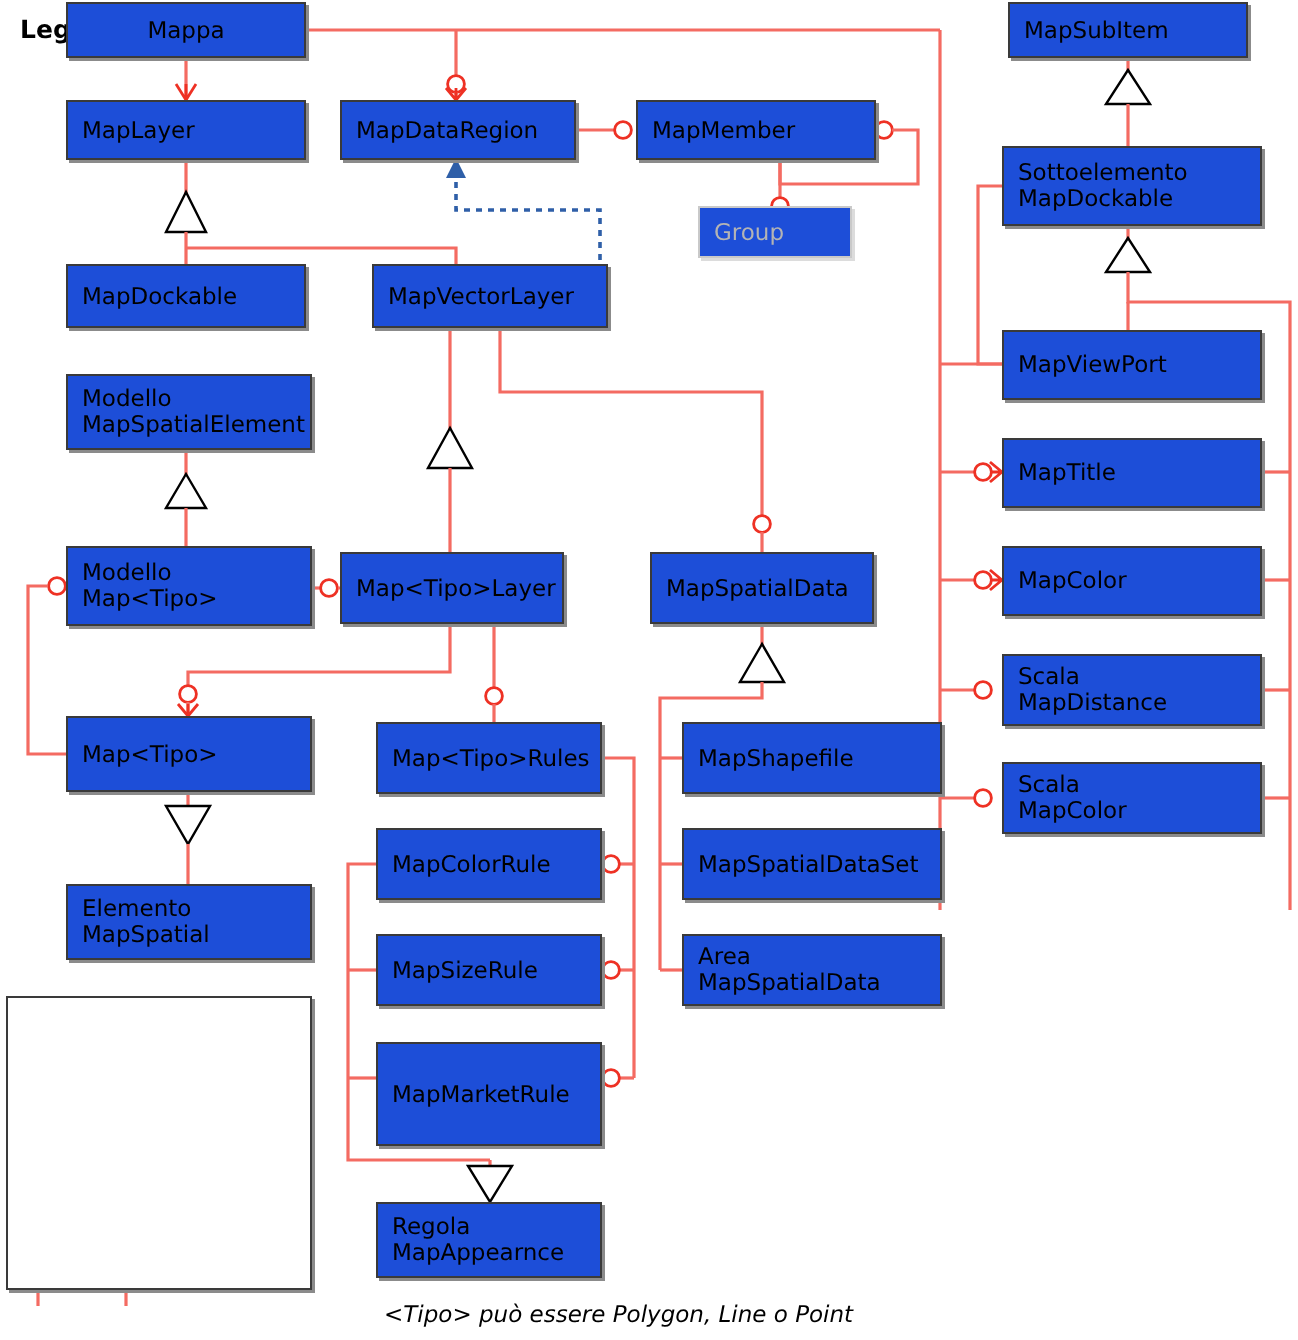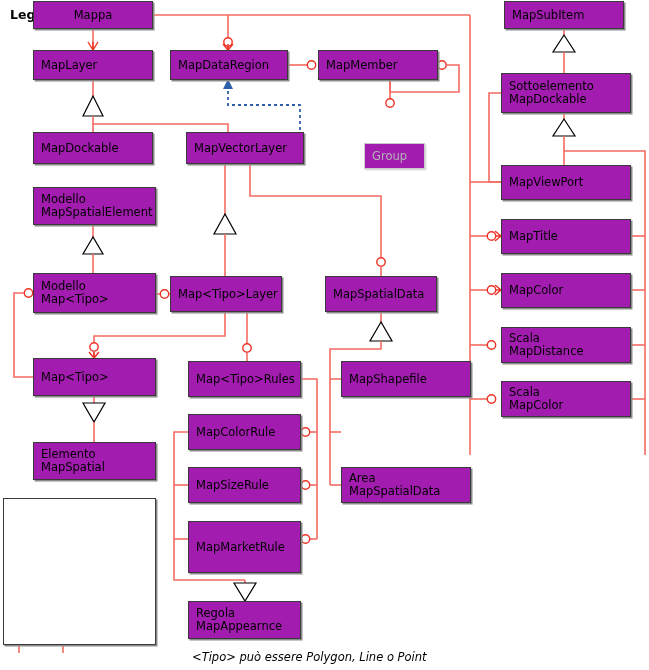--- a/index.html
+++ b/index.html
@@ -21,21 +21,21 @@
     left: 0;
     top: 0;
     width: 649px;
     height: 670px;
     pointer-events: none;
   }
   .node {
     position: absolute;
     box-sizing: border-box;
     border: 1px solid #3a3a3a;
-    background: #a21caf;
+    background: #1d4ed8;
     box-shadow: 1.5px 1.5px 0 0 #8b8b8b;
     display: flex;
     align-items: center;
     font-size: 11.5px;
     color: #000000;
     line-height: 13px;
     padding: 0 7px;
     white-space: pre;
     z-index: 2;
   }
@@ -236,21 +236,21 @@
     <polygon class="tri" points="41,617 30,637 52,637"></polygon>
     <path class="ln" d="M41,637 V645"></path>
     <path class="ln" d="M19,645 H63"></path>
     <path class="ln" d="M19,645 V653 M63,645 V653"></path>
   </svg>
 
   <div class="node center" style="left: 33px; top: 1px; width: 120px; height: 28px;"><span>Mappa</span></div>
   <div class="node" style="left: 33px; top: 50px; width: 120px; height: 30px; text-align: center;"><span>MapLayer</span></div>
   <div class="node" style="left: 170px; top: 50px; width: 118px; height: 30px;"><span>MapDataRegion</span></div>
   <div class="node" style="left: 318px; top: 50px; width: 120px; height: 30px;"><span>MapMember</span></div>
-  <div class="node ghost" style="left: 364px; top: 103px; width: 61px; height: 26px; margin-top: 40px;"><span>Group</span></div>
+  <div class="node ghost" style="left: 349px; top: 103px; width: 77px; height: 26px;"><span>Group</span></div>
   <div class="node" style="left: 504px; top: 1px; width: 120px; height: 28px;"><span>MapSubItem</span></div>
   <div class="node" style="left: 501px; top: 73px; width: 130px; height: 40px;"><span>Sottoelemento
 MapDockable</span></div>
   <div class="node" style="left: 501px; top: 165px; width: 130px; height: 35px;"><span>MapViewPort</span></div>
   <div class="node" style="left: 501px; top: 219px; width: 130px; height: 35px;"><span>MapTitle</span></div>
   <div class="node" style="left: 501px; top: 273px; width: 130px; height: 35px;"><span>MapColor</span></div>
   <div class="node" style="left: 501px; top: 327px; width: 130px; height: 36px;"><span>Scala
 MapDistance</span></div>
   <div class="node" style="left: 501px; top: 381px; width: 130px; height: 36px;"><span>Scala
 MapColor</span></div>
@@ -259,20 +259,21 @@
   <div class="node" style="left: 33px; top: 187px; width: 123px; height: 38px;"><span>Modello
 MapSpatialElement</span></div>
   <div class="node" style="left: 33px; top: 273px; width: 123px; height: 40px;"><span>Modello
 Map&lt;Tipo&gt;</span></div>
   <div class="node" style="left: 170px; top: 276px; width: 112px; height: 36px;"><span>Map&lt;Tipo&gt;Layer</span></div>
   <div class="node" style="left: 325px; top: 276px; width: 112px; height: 36px;"><span>MapSpatialData</span></div>
   <div class="node" style="left: 33px; top: 358px; width: 123px; height: 38px;"><span>Map&lt;Tipo&gt;</span></div>
   <div class="node" style="left: 188px; top: 361px; width: 113px; height: 36px;"><span>Map&lt;Tipo&gt;Rules</span></div>
   <div class="node" style="left: 341px; top: 361px; width: 130px; height: 36px;"><span>MapShapefile</span></div>
   <div class="node" style="left: 188px; top: 414px; width: 113px; height: 36px;"><span>MapColorRule</span></div>
+  <div class="node" style="left: 341px; top: 414px; width: 130px; height: 36px;"><span>MapSpatialDataSet</span></div>
   <div class="node" style="left: 188px; top: 467px; width: 113px; height: 36px;"><span>MapSizeRule</span></div>
   <div class="node" style="left: 341px; top: 467px; width: 130px; height: 36px;"><span>Area
 MapSpatialData</span></div>
   <div class="node" style="left: 33px; top: 442px; width: 123px; height: 38px;"><span>Elemento
 MapSpatial</span></div>
   <div class="node" style="left: 188px; top: 521px; width: 113px; height: 52px;"><span>MapMarketRule</span></div>
   <div class="node" style="left: 188px; top: 601px; width: 113px; height: 38px;"><span>Regola
 MapAppearnce</span></div>
 
   <div id="legend-box"></div>

